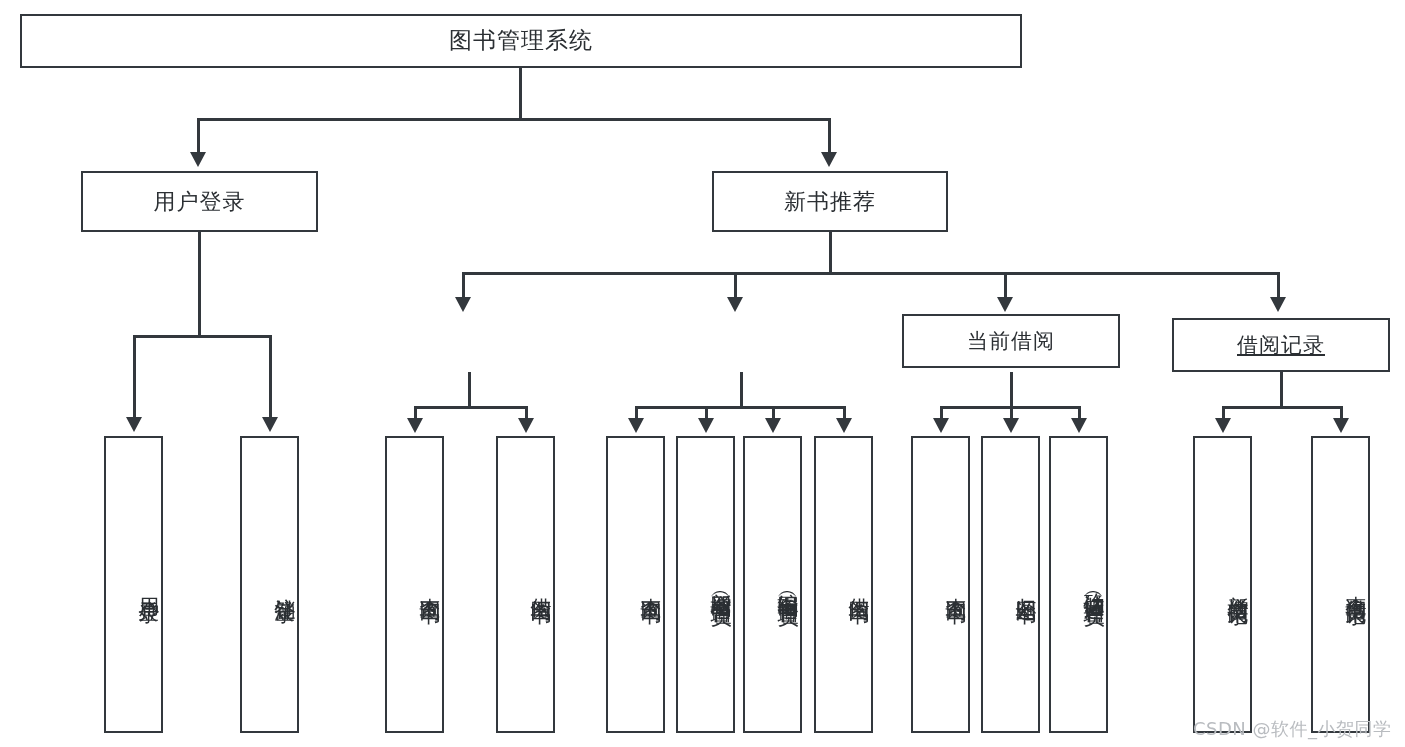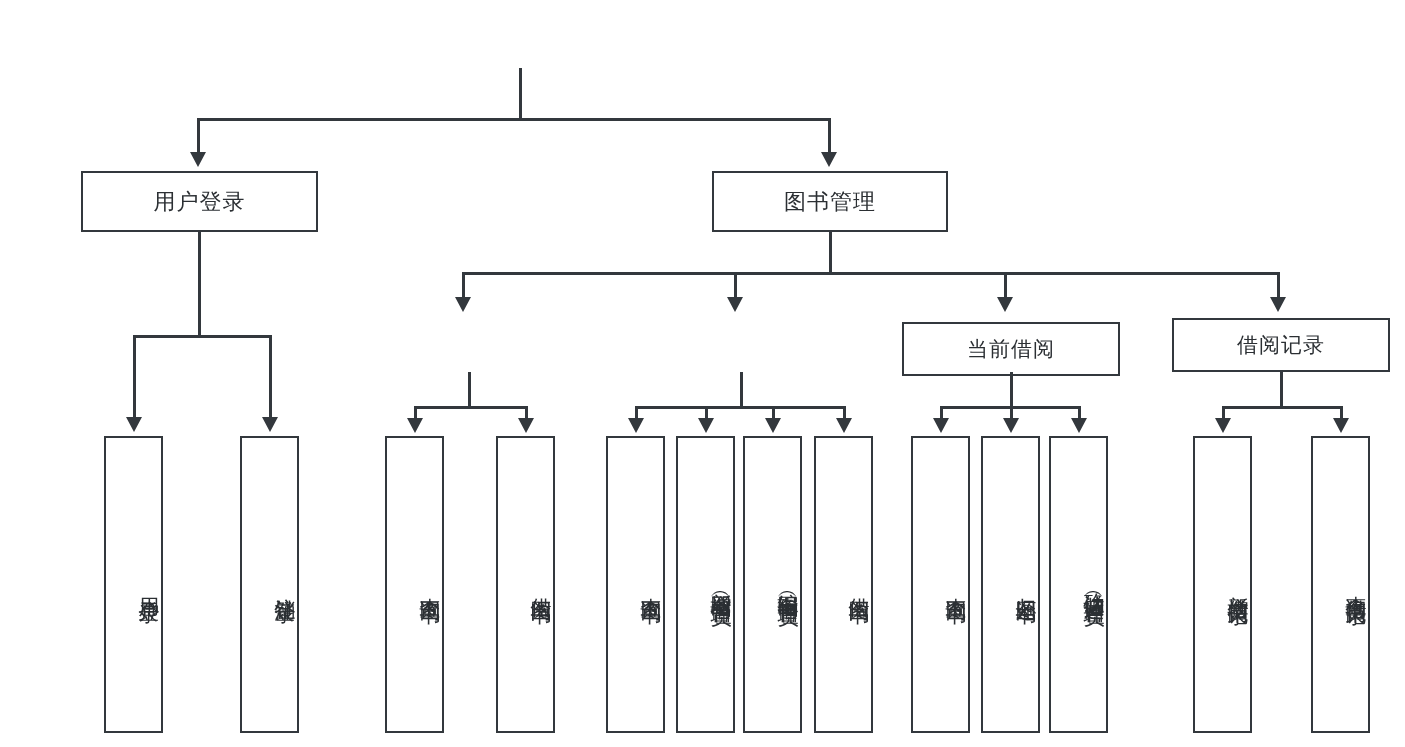--- a/index.html
+++ b/index.html
@@ -78,60 +78,63 @@
     letter-spacing:.5px;
     white-space:nowrap;
     user-select:none;
   }
 </style>
 </head>
 <body>
 
 <div id="canvas">
 
+  <div class="node root" style="left:20px;top:14px;width:1002px;height:54px;">
+    <span>图书管理系统</span>
+  </div>
 
   <div class="vline" style="left:519px;top:68px;height:50px;"></div>
 
   <div class="hline" style="left:197px;top:118px;width:634px;"></div>
 
   <div class="vline" style="left:197px;top:118px;height:36px;"></div>
   <div class="arrow" style="left:190px;top:152px;"></div>
 
   <div class="vline" style="left:828px;top:118px;height:36px;"></div>
   <div class="arrow" style="left:821px;top:152px;"></div>
 
   <div class="node lvl2" style="left:81px;top:171px;width:237px;height:61px;">
     <span>用户登录</span>
   </div>
   <div class="node lvl2" style="left:712px;top:171px;width:236px;height:61px;">
-    <span>图书管理</span>
+    <span>新书推荐</span>
   </div>
 
   <div class="vline" style="left:198px;top:232px;height:103px;"></div>
   <div class="hline" style="left:133px;top:335px;width:138px;"></div>
   <div class="vline" style="left:133px;top:335px;height:84px;"></div>
   <div class="arrow" style="left:126px;top:417px;"></div>
   <div class="vline" style="left:269px;top:335px;height:84px;"></div>
   <div class="arrow" style="left:262px;top:417px;"></div>
 
   <div class="vline" style="left:829px;top:232px;height:40px;"></div>
   <div class="hline" style="left:462px;top:272px;width:818px;"></div>
   <div class="vline" style="left:462px;top:272px;height:27px;"></div>
   <div class="arrow" style="left:455px;top:297px;"></div>
   <div class="vline" style="left:734px;top:272px;height:27px;"></div>
   <div class="arrow" style="left:727px;top:297px;"></div>
   <div class="vline" style="left:1004px;top:272px;height:27px;"></div>
   <div class="arrow" style="left:997px;top:297px;"></div>
   <div class="vline" style="left:1277px;top:272px;height:27px;"></div>
   <div class="arrow" style="left:1270px;top:297px;"></div>
 
-  <div class="node lvl3" style="left:902px;top:322px;width:218px;height:54px;">
+  <div class="node lvl3" style="left:902px;top:314px;width:218px;height:54px;">
     <span>当前借阅</span>
   </div>
-  <div class="node lvl3" style="left:1172px;top:318px;width:218px;height:54px;">
+  <div class="node lvl3" style="left:1172px;top:318px;width:218px;height:54px;text-decoration:underline;">
     <span>借阅记录</span>
   </div>
 
   <div class="vline" style="left:468px;top:372px;height:34px;"></div>
   <div class="hline" style="left:414px;top:406px;width:114px;"></div>
   <div class="vline" style="left:414px;top:406px;height:14px;"></div>
   <div class="arrow" style="left:407px;top:418px;"></div>
   <div class="vline" style="left:525px;top:406px;height:14px;"></div>
   <div class="arrow" style="left:518px;top:418px;"></div>
 
@@ -199,14 +202,15 @@
     <span>确认归还（管理员）</span>
   </div>
 
   <div class="node leaf" style="left:1193px;top:436px;width:59px;height:297px;">
     <span>新增借阅记录</span>
   </div>
   <div class="node leaf" style="left:1311px;top:436px;width:59px;height:297px;">
     <span>查询借阅记录</span>
   </div>
 
+  <div id="watermark" style="left:1193px;top:717px;">CSDN @软件_小贺同学</div>
 
 </div>
 
 </body></html>

